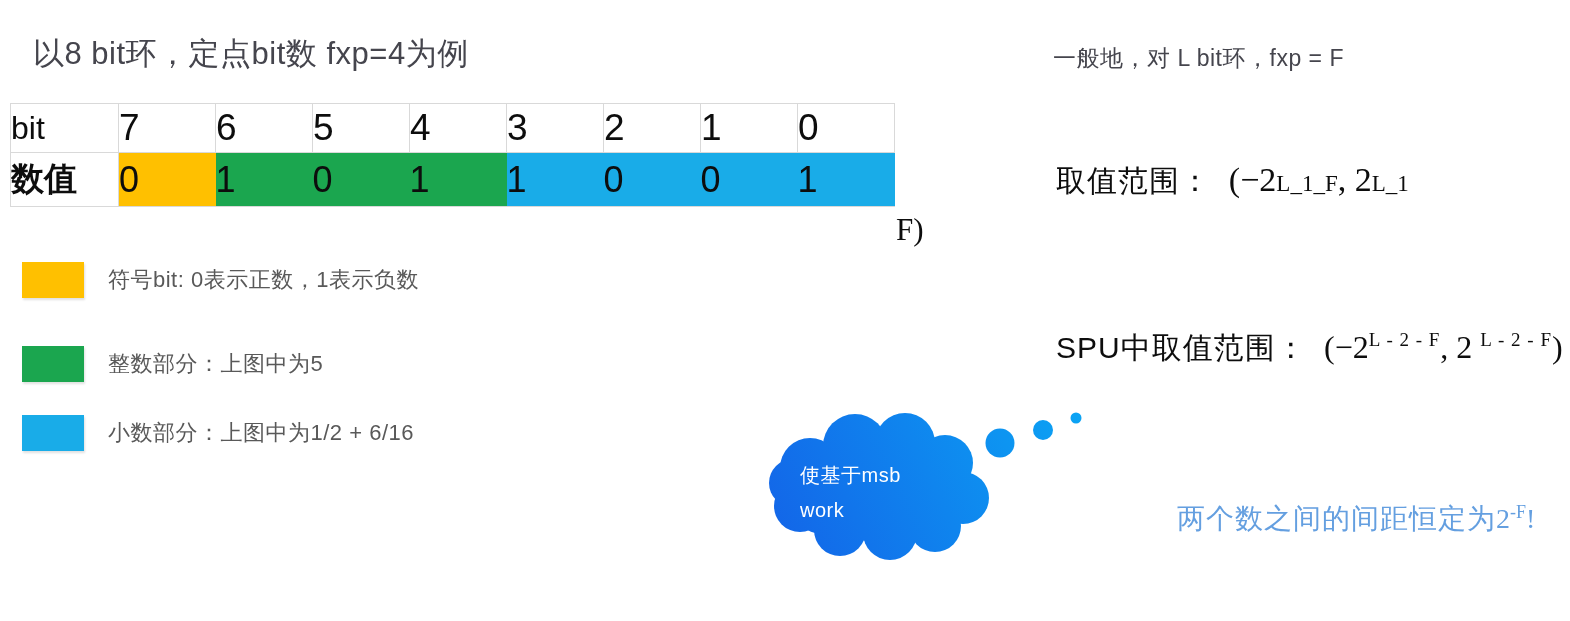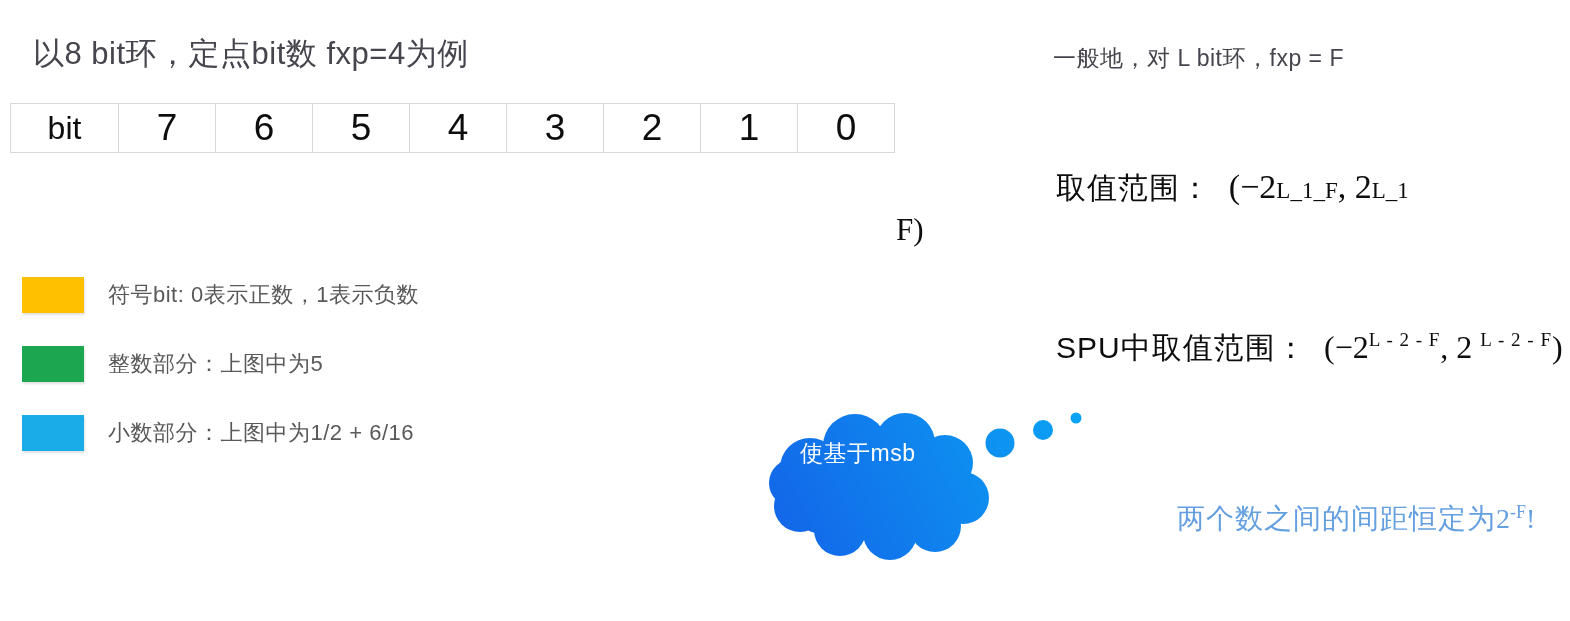--- a/index.html
+++ b/index.html
@@ -17,21 +17,21 @@
     position:absolute; left:33px; top:33px;
     font-size:31px; color:#45454d; letter-spacing:0.5px;
   }
 
   
   table.bit-table {
     position:absolute; left:10px; top:103px;
     border-collapse:collapse; table-layout:fixed;
   }
   .bit-table td {
-    text-align:center; vertical-align:middle;
+    text-align:left; vertical-align:middle;
     width:97px; overflow:hidden; white-space:nowrap;
   }
   .bit-table td.labelcol { width:108px; }
   .bit-table tr.hdr td {
     height:49px; background:#ffffff;
     border:1px solid #d9d9d9;
     font-size:37px; color:#0d0d0d;
   }
   .bit-table tr.hdr td.labelcol { font-size:32px; }
   .bit-table tr.val td {
@@ -60,53 +60,53 @@
   .legend-item .swatch {
     width:62px; height:36px; flex:0 0 62px;
     box-shadow:1px 2px 2px rgba(0,0,0,0.12);
   }
   .legend-item .swatch.s-sign { background:#FFC000; }
   .legend-item .swatch.s-int  { background:#1BA64F; }
   .legend-item .swatch.s-frac { background:#19ACE8; }
   .legend-item .lbl {
     margin-left:24px; font-size:22px; color:#595959; letter-spacing:0.5px;
   }
-  .legend-1 { top:277px; }
+  .legend-1 { top:262px; }
   .legend-2 { top:346px;align-items:center; }
   .legend-3 { top:415px; }
 
   
   .general-note {
     position:absolute; left:1053px; top:43px;
     font-size:23px; color:#45454d; letter-spacing:0.5px;
   }
   .range-line {
-    position:absolute; left:1056px; top:168px;
+    position:absolute; left:1056px; top:161px;
     font-size:30px; color:#0d0d0d; letter-spacing:1px;
   }
   .range-line .math { font-size:34px; letter-spacing:0; }
   .range-line .math .sc { font-size:23px; }
   .spu-line {
     position:absolute; left:1056px; top:328px;
     font-size:30px; color:#0d0d0d; letter-spacing:1px;
   }
   .spu-line .math { font-size:32px; letter-spacing:0; }
   .spu-line .math sup { font-size:19px; letter-spacing:1px; }
   .spacing-note {
     position:absolute; left:1137px; top:500px;
     font-size:28px; color:#649fe0; letter-spacing:1px;margin-left:40px;
   }
   .spacing-note .math { font-size:28px; letter-spacing:0; }
   .spacing-note .math sup { font-size:18px; }
 
   
   .cloud-wrap { position:absolute; left:765px; top:408px; width:330px; height:160px; }
   .cloud-text {
-    position:absolute; left:800px; top:439px; width:180px;
-    color:#ffffff; font-size:23px; line-height:1.28; letter-spacing:0.5px;
+    position:absolute; left:800px; top:463px; width:180px;
+    color:#ffffff; font-size:20px; line-height:1.28; letter-spacing:0.5px;
   }
   .cloud-text .line3 { margin-top:9px; }
 </style>
 </head>
 <body>
 
 <div class="title">以8 bit环，定点bit数 fxp=4为例</div>
 
 <table class="bit-table">
   <tbody>
@@ -114,20 +114,31 @@
     <td class="labelcol">bit</td>
     <td>7</td>
     <td>6</td>
     <td>5</td>
     <td>4</td>
     <td>3</td>
     <td>2</td>
     <td>1</td>
     <td>0</td>
   </tr>
+  <tr class="val">
+    <td class="labelcol">数值</td>
+    <td class="c-sign">0</td>
+    <td class="c-int">1</td>
+    <td class="c-int">0</td>
+    <td class="c-int">1</td>
+    <td class="c-frac">1</td>
+    <td class="c-frac">0</td>
+    <td class="c-frac">0</td>
+    <td class="c-frac">1</td>
+  </tr>
 </tbody>
   </table>
 
 <div class="fragment-f serif">F)</div>
 
 <div class="legend-item legend-1">
   <span class="swatch s-sign"></span>
   <span class="lbl">符号bit: 0表示正数，1表示负数</span>
 </div>
 <div class="legend-item legend-2">
@@ -178,13 +189,14 @@
     <circle cx="62" cy="85" r="42"></circle>
     <circle cx="168" cy="85" r="40"></circle>
 
     <circle cx="235" cy="35" r="14.5"></circle>
     <circle cx="278" cy="22" r="10"></circle>
     <circle cx="311" cy="10" r="5.5"></circle>
   </g>
 </svg>
 <div class="cloud-text">
   <div class="line1">使基于msb</div>
+  <div class="line3">work</div>
 </div>
 
 </body></html>

